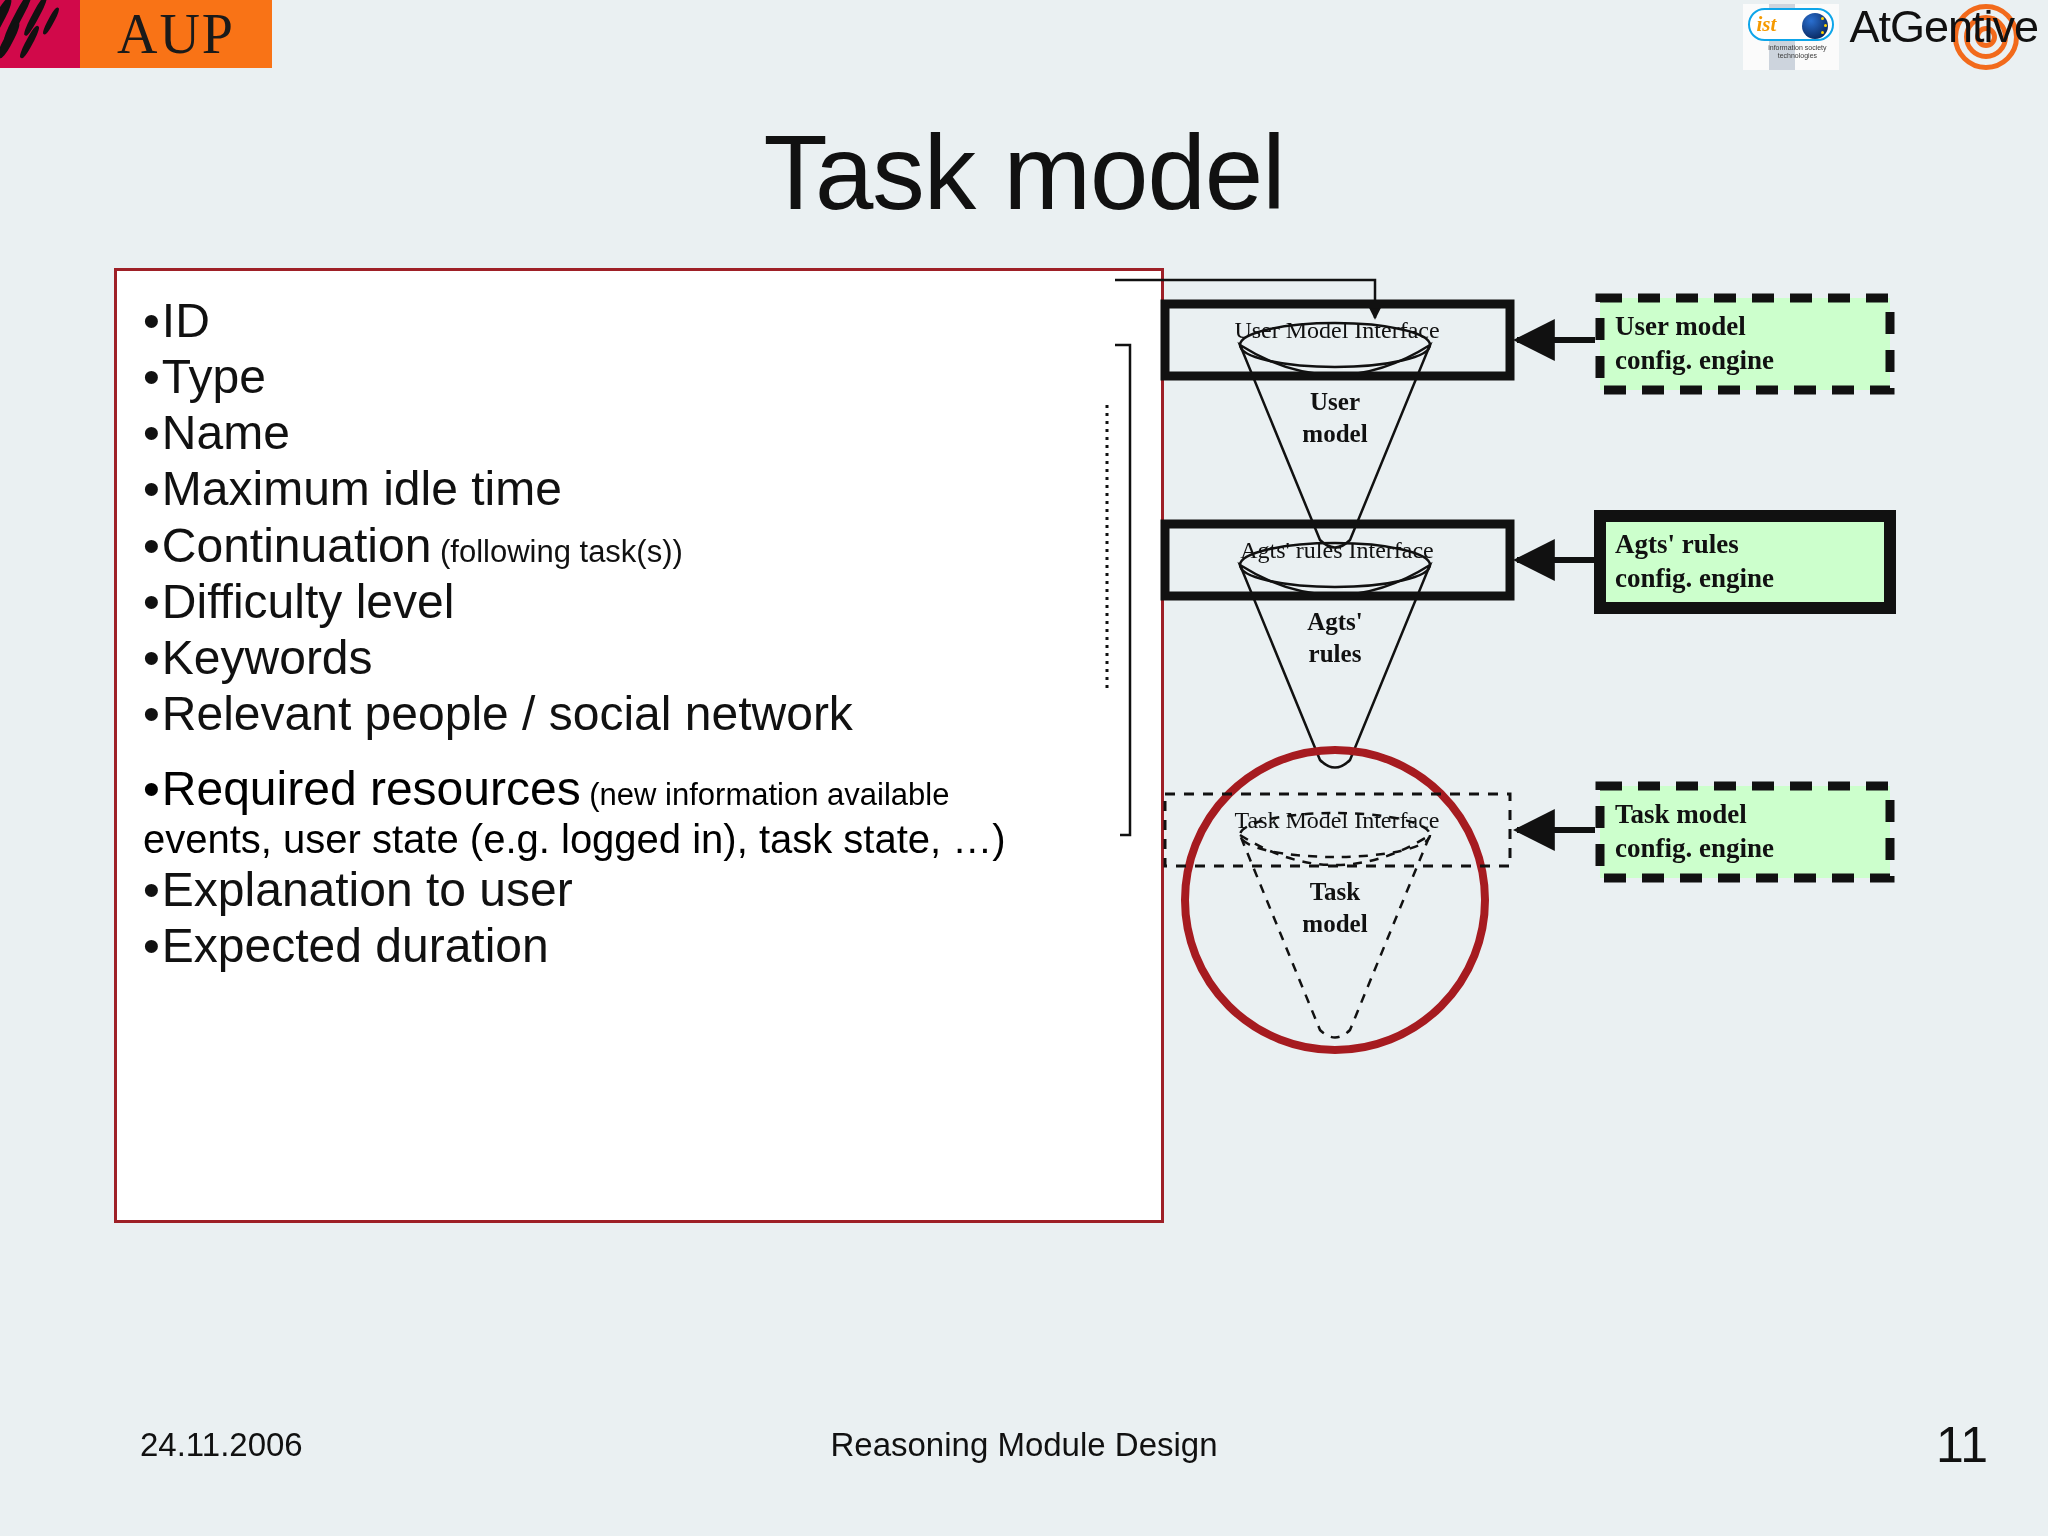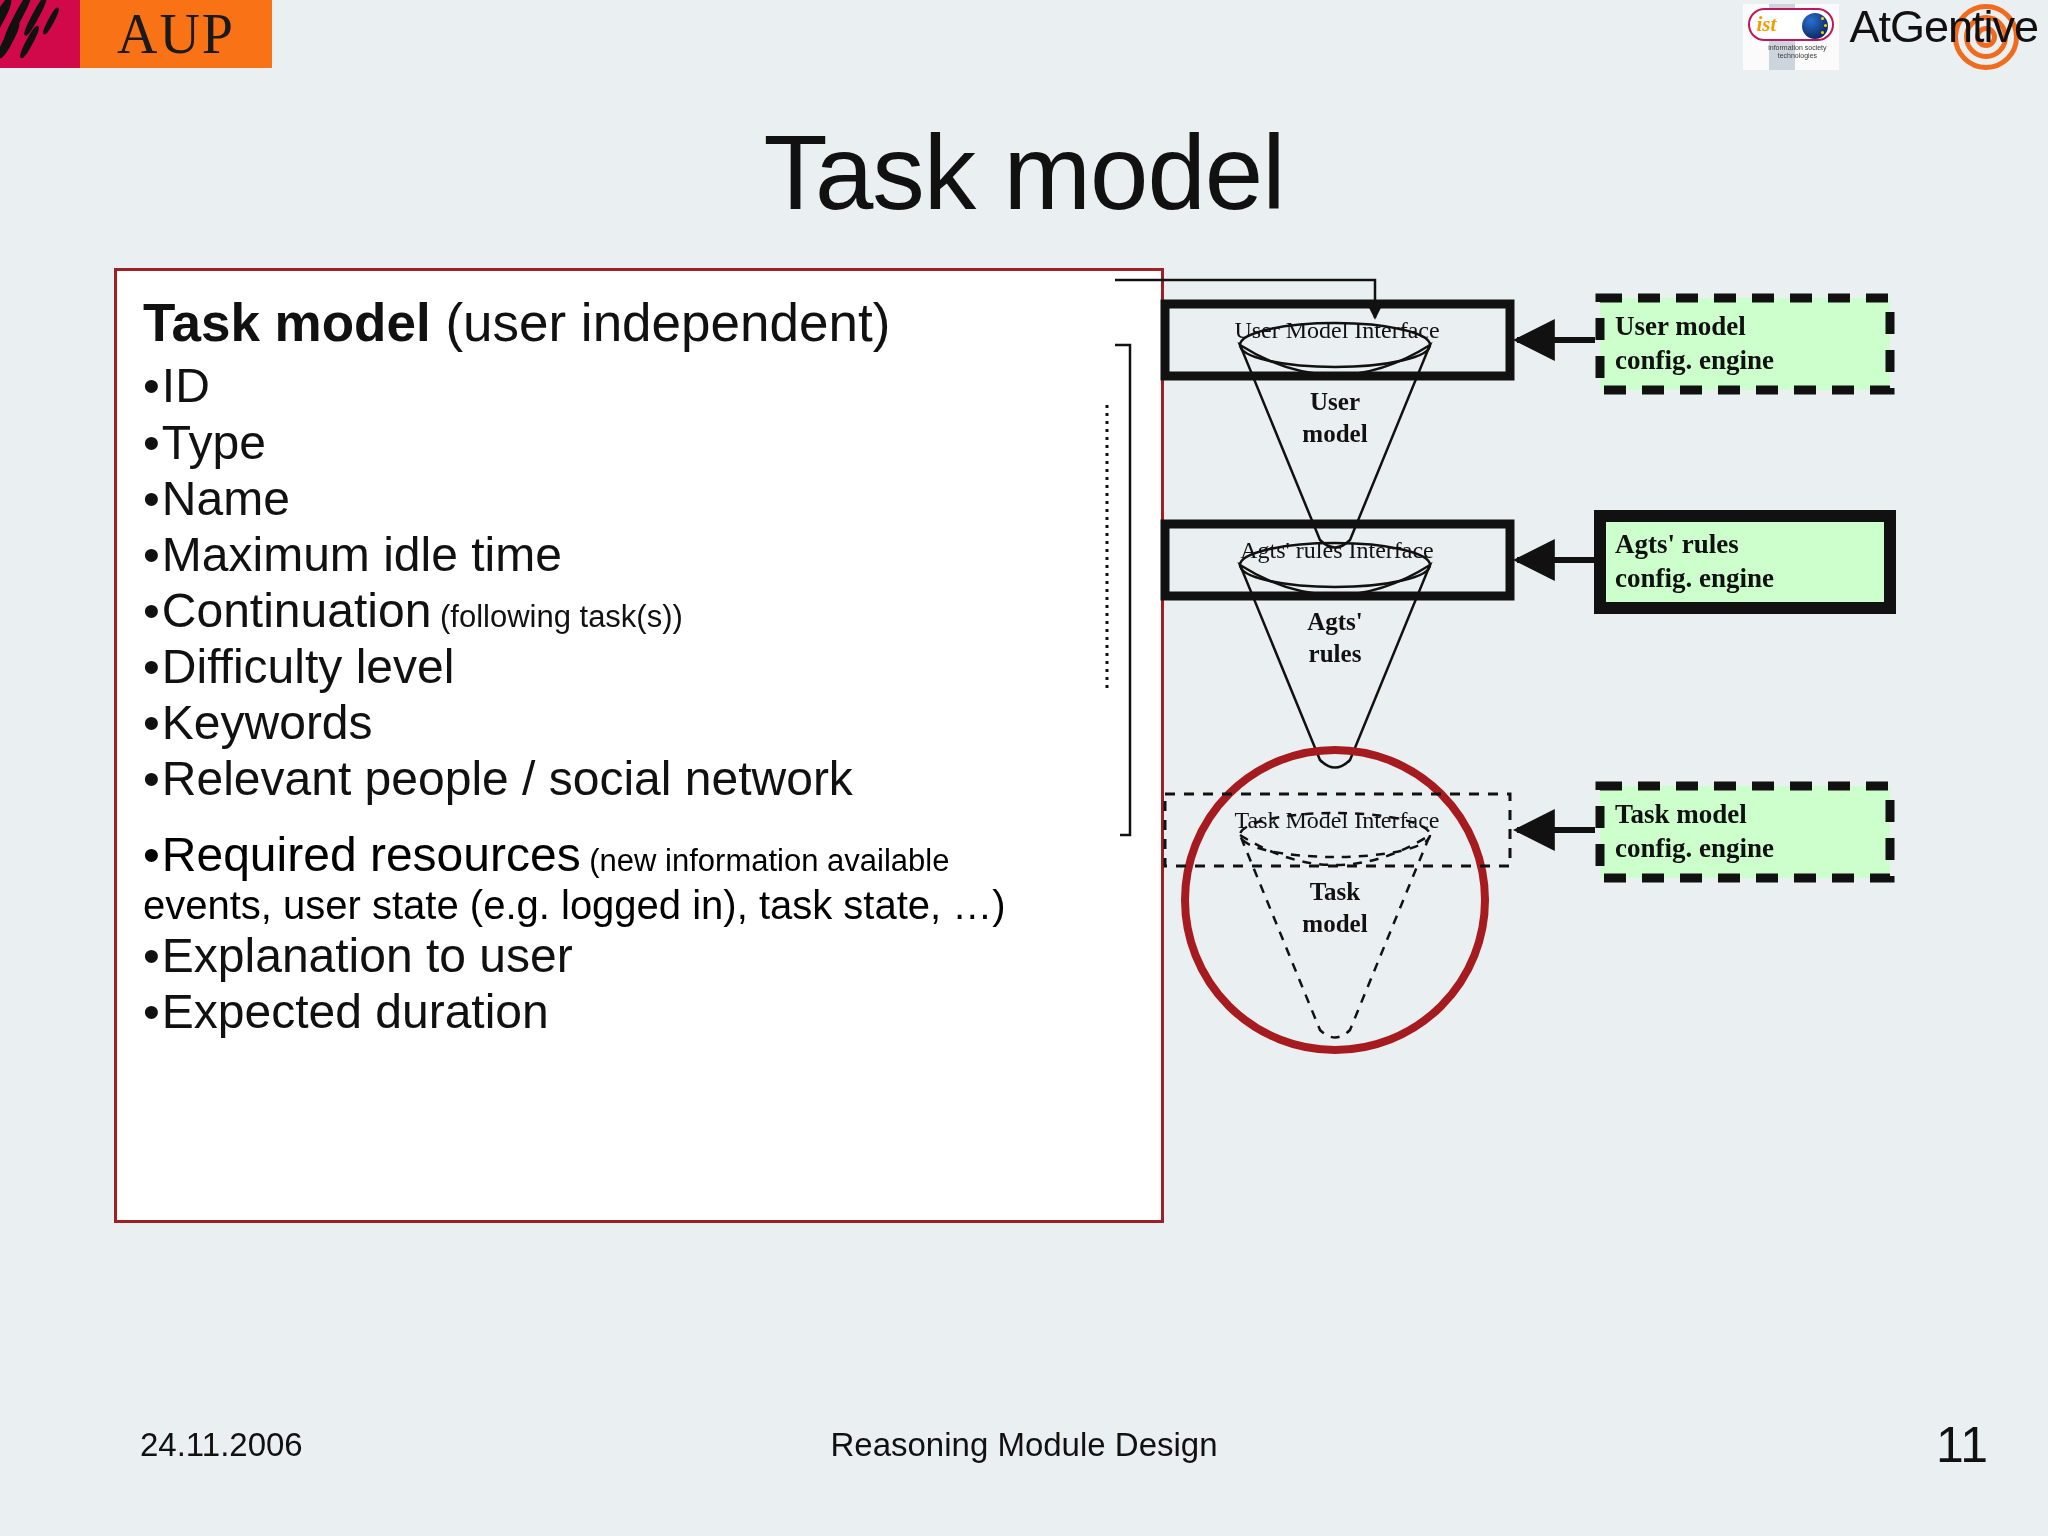--- a/index.html
+++ b/index.html
@@ -11,21 +11,21 @@
     position:relative;
   }
   
   #aup-logo{position:absolute;left:0;top:0;width:272px;height:68px;display:flex;}
   #aup-mark{width:80px;height:68px;background:#d1094a;position:relative;overflow:hidden;}
   #aup-mark .stroke{position:absolute;background:#111;transform:rotate(28deg);border-radius:40%;}
   #aup-word{flex:1;background:#f97316;display:flex;align-items:center;justify-content:center;
     font-family:"Liberation Serif", serif;font-size:56px;letter-spacing:2px;color:#1a1a1a;line-height:1;}
   #right-logos{position:absolute;right:10px;top:2px;height:70px;display:flex;align-items:center;gap:6px;}
   #ist-logo{width:96px;height:66px;background:#fbfbfb;position:relative;border:0;}
-  #ist-pill{position:absolute;left:5px;top:4px;width:86px;height:33px;border:2px solid #be185d;border-radius:17px;background:#fff;
+  #ist-pill{position:absolute;left:5px;top:4px;width:86px;height:33px;border:2px solid #0ea5e9;border-radius:17px;background:#fff;
     display:flex;align-items:center;padding-left:6px;box-sizing:border-box;}
   #ist-text{font-family:"Liberation Serif", serif;font-weight:bold;font-style:italic;font-size:21px;color:#f59a00;line-height:1;}
   #ist-globe{position:absolute;right:4px;top:3px;width:26px;height:26px;border-radius:50%;
     background:radial-gradient(circle at 35% 30%, #2a6fd0 0%, #0d2f6b 70%, #06173a 100%);}
   #ist-globe .star{position:absolute;width:3px;height:3px;background:#ffd500;border-radius:50%;}
   #ist-sub{position:absolute;left:14px;top:40px;width:80px;font-family:"Liberation Sans",sans-serif;
     font-size:7px;line-height:8px;color:#3a3a3a;text-align:center;}
   #ist-bar{position:absolute;left:26px;top:0;width:26px;height:66px;background:rgba(120,140,165,.35);}
   #atg-logo{position:relative;height:66px;display:flex;align-items:flex-start;}
   #atg-rings{position:absolute;left:108px;top:0;width:64px;height:64px;}
@@ -92,23 +92,20 @@
       <div class="ring" style="left:11px;top:11px;width:34px;height:34px;border-width:5px;"></div>
       <div class="ring" style="left:22px;top:22px;width:12px;height:12px;border-width:5px;"></div>
     </div>
     <div id="atg-word">AtGentive</div>
   </div>
 </div>
 
 <div id="slide-title">Task model</div>
 
 <div id="content-box">
-  <div id="box-heading">
-    <span class="b">Task model</span><span> (user independent)</span>
-  </div>
 
   <div class="bullet-row">
     <span class="bullet-dot">•</span>
     <span class="bullet-text">ID</span>
   </div>
   <div class="bullet-row">
     <span class="bullet-dot">•</span>
     <span class="bullet-text">Type</span>
   </div>
   <div class="bullet-row">

